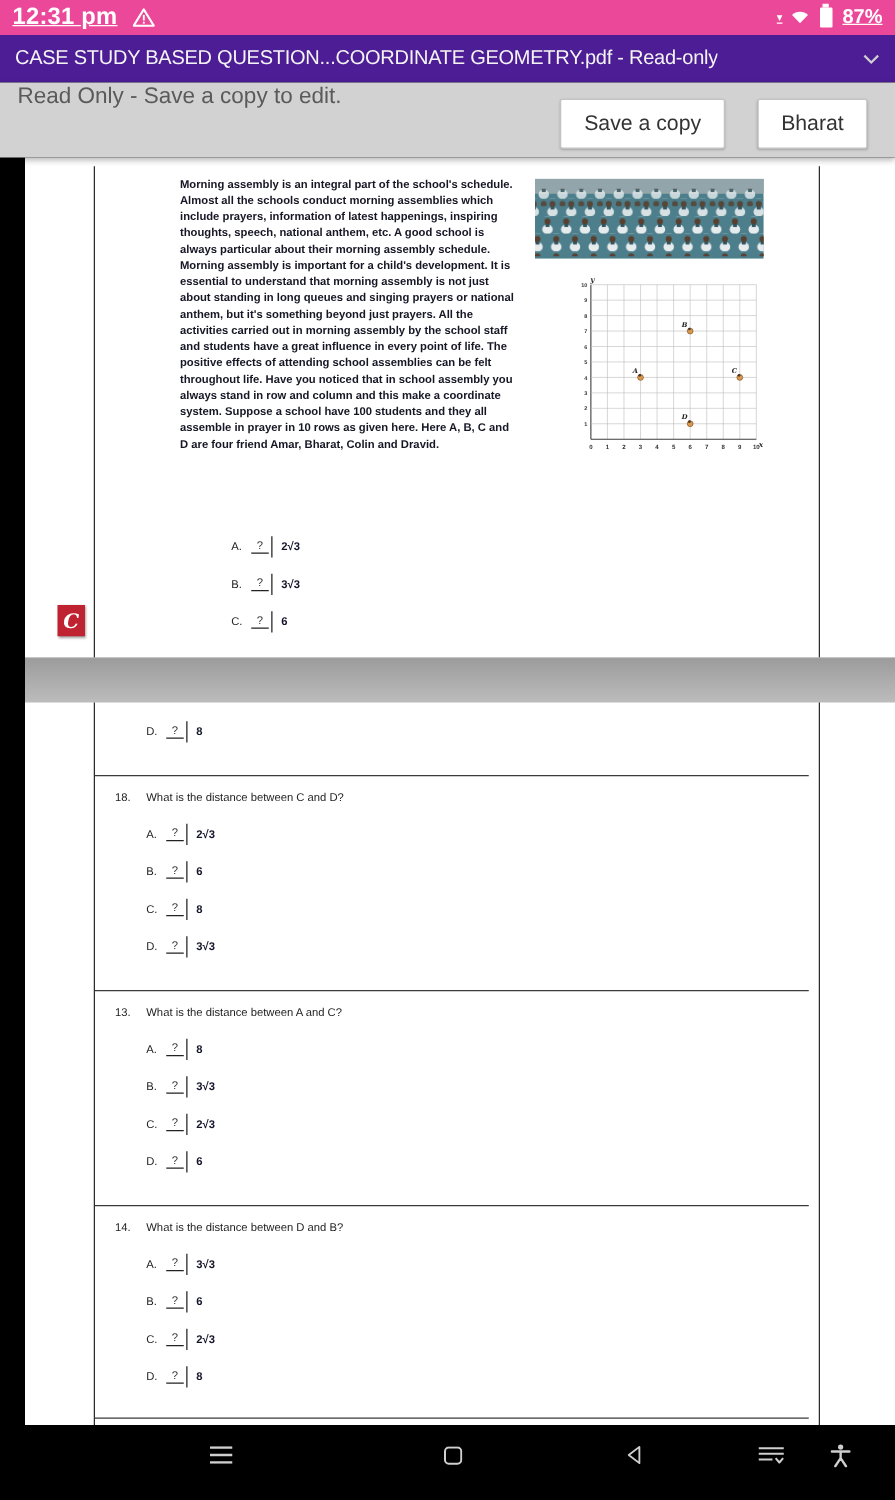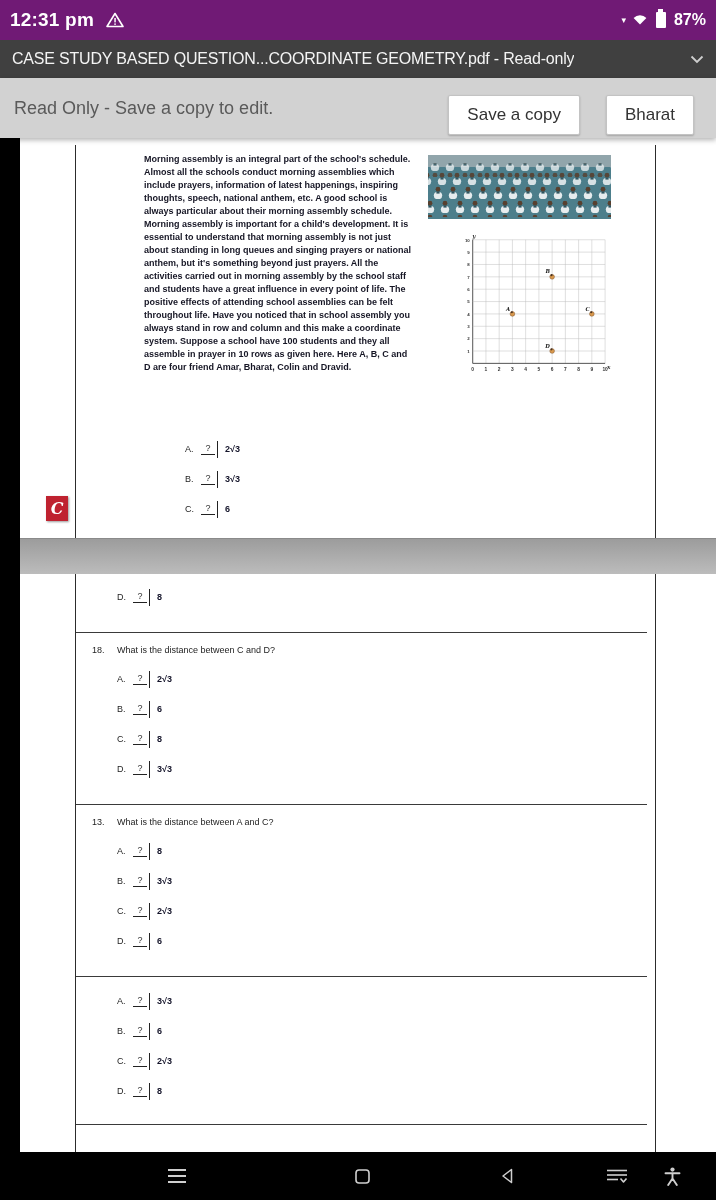--- a/index.html
+++ b/index.html
@@ -1,35 +1,35 @@
 <!DOCTYPE html>
 <html><head>
 <meta charset="utf-8">
 <style>
   * { margin:0; padding:0; box-sizing:border-box; }
   html,body { width:716px; height:1200px; }
   body { font-family:"Liberation Sans",sans-serif; background:#000; position:relative; overflow:hidden; }
 
   
-  .status-bar { height:40px; background:#701a75; color:#fff; display:flex; align-items:center; padding:0 10px; }
+  .status-bar { height:28px; background:#ec4899; color:#fff; display:flex; align-items:center; padding:0 10px;text-decoration:underline; }
   .sb-time { font-size:19px; font-weight:bold; letter-spacing:.2px; }
   .sb-warn { margin-left:12px; display:flex; align-items:center; }
   .sb-right { margin-left:auto; display:flex; align-items:center; gap:5px; }
   .sb-caret { color:#fff; font-size:9px; line-height:1; }
   .sb-batt { width:10px; height:16px; background:#fff; border-radius:1px; position:relative; margin-left:2px; }
   .sb-batt::before { content:""; position:absolute; top:-3px; left:2.5px; width:5px; height:3px; background:#fff; }
   .sb-pct { font-size:16px; font-weight:bold; margin-left:3px; }
 
   
-  .title-bar { height:38px; background:#404040; color:#f4f4f4; display:flex; align-items:center; padding:0 12px; }
+  .title-bar { height:38px; background:#4c1d95; color:#f4f4f4; display:flex; align-items:center; padding:0 12px; }
   .tb-title { font-size:16px; letter-spacing:-0.2px; white-space:nowrap; overflow:hidden; }
   .tb-chevron { margin-left:auto; display:flex; align-items:center; }
 
   
-  .banner { height:60px; background:#d2d2d2; display:flex; align-items:center; padding:0 14px;
+  .banner { height:60px; background:#d2d2d2; display:flex; padding:0 14px;
             box-shadow:0 2px 5px rgba(0,0,0,.3); position:relative; z-index:5; }
   .banner-msg { color:#5a5a5a; font-size:18px; }
   .banner-btns { margin-left:auto; display:flex; gap:26px; margin-right:8px; }
   .banner-btn { height:40px; background:#fff; border:1px solid #c3c3c3; border-radius:2px;
                 font-family:"Liberation Sans",sans-serif; font-size:17px; color:#333;
                 padding:0 18px; box-shadow:0 1px 2px rgba(0,0,0,.22); cursor:pointer;margin-top:13px; }
 
   
   .content { position:relative; height:1014px; background:#fff; overflow:hidden;margin-left:20px; }
   .page-inner { margin:0 60px 0 55px; border-left:1px solid #2c2c2c; border-right:1px solid #2c2c2c; height:100%; }
@@ -285,20 +285,24 @@
         <span class="opt-value">2√3</span>
       </div>
       <div class="opt-row">
         <span class="opt-letter">D.</span>
         <span class="opt-blank">?</span>
         <span class="opt-bar"></span>
         <span class="opt-value">6</span>
       </div>
       <div class="divider"></div>
 
+      <div class="q-row">
+        <span class="q-num">14.</span>
+        <span class="q-text">What is the distance between D and B?</span>
+      </div>
       <div class="opt-row first">
         <span class="opt-letter">A.</span>
         <span class="opt-blank">?</span>
         <span class="opt-bar"></span>
         <span class="opt-value">3√3</span>
       </div>
       <div class="opt-row">
         <span class="opt-letter">B.</span>
         <span class="opt-blank">?</span>
         <span class="opt-bar"></span>

